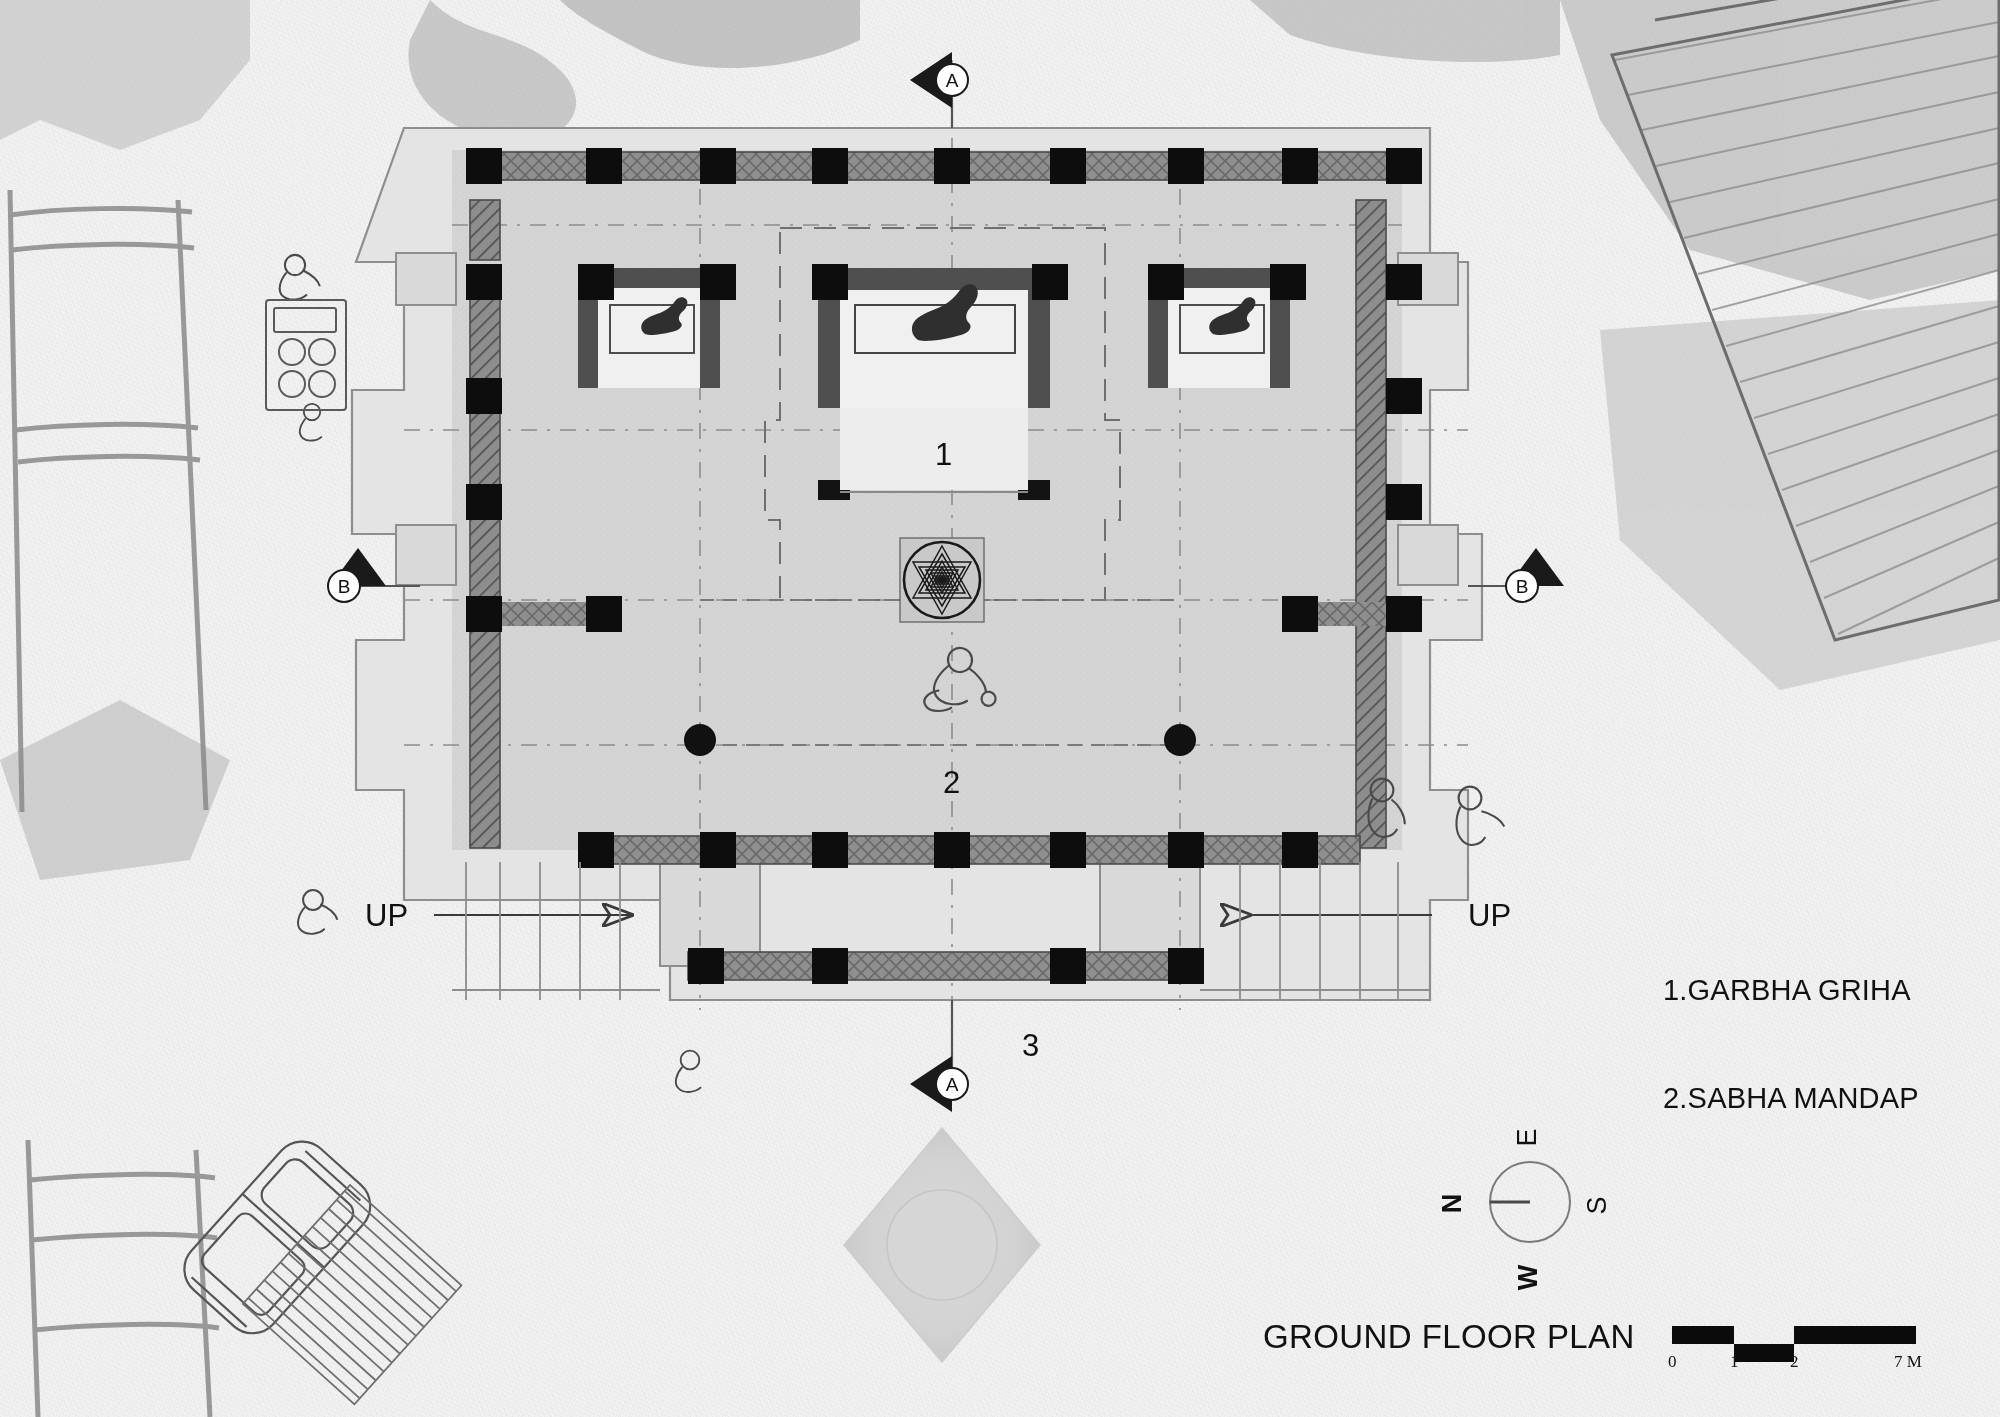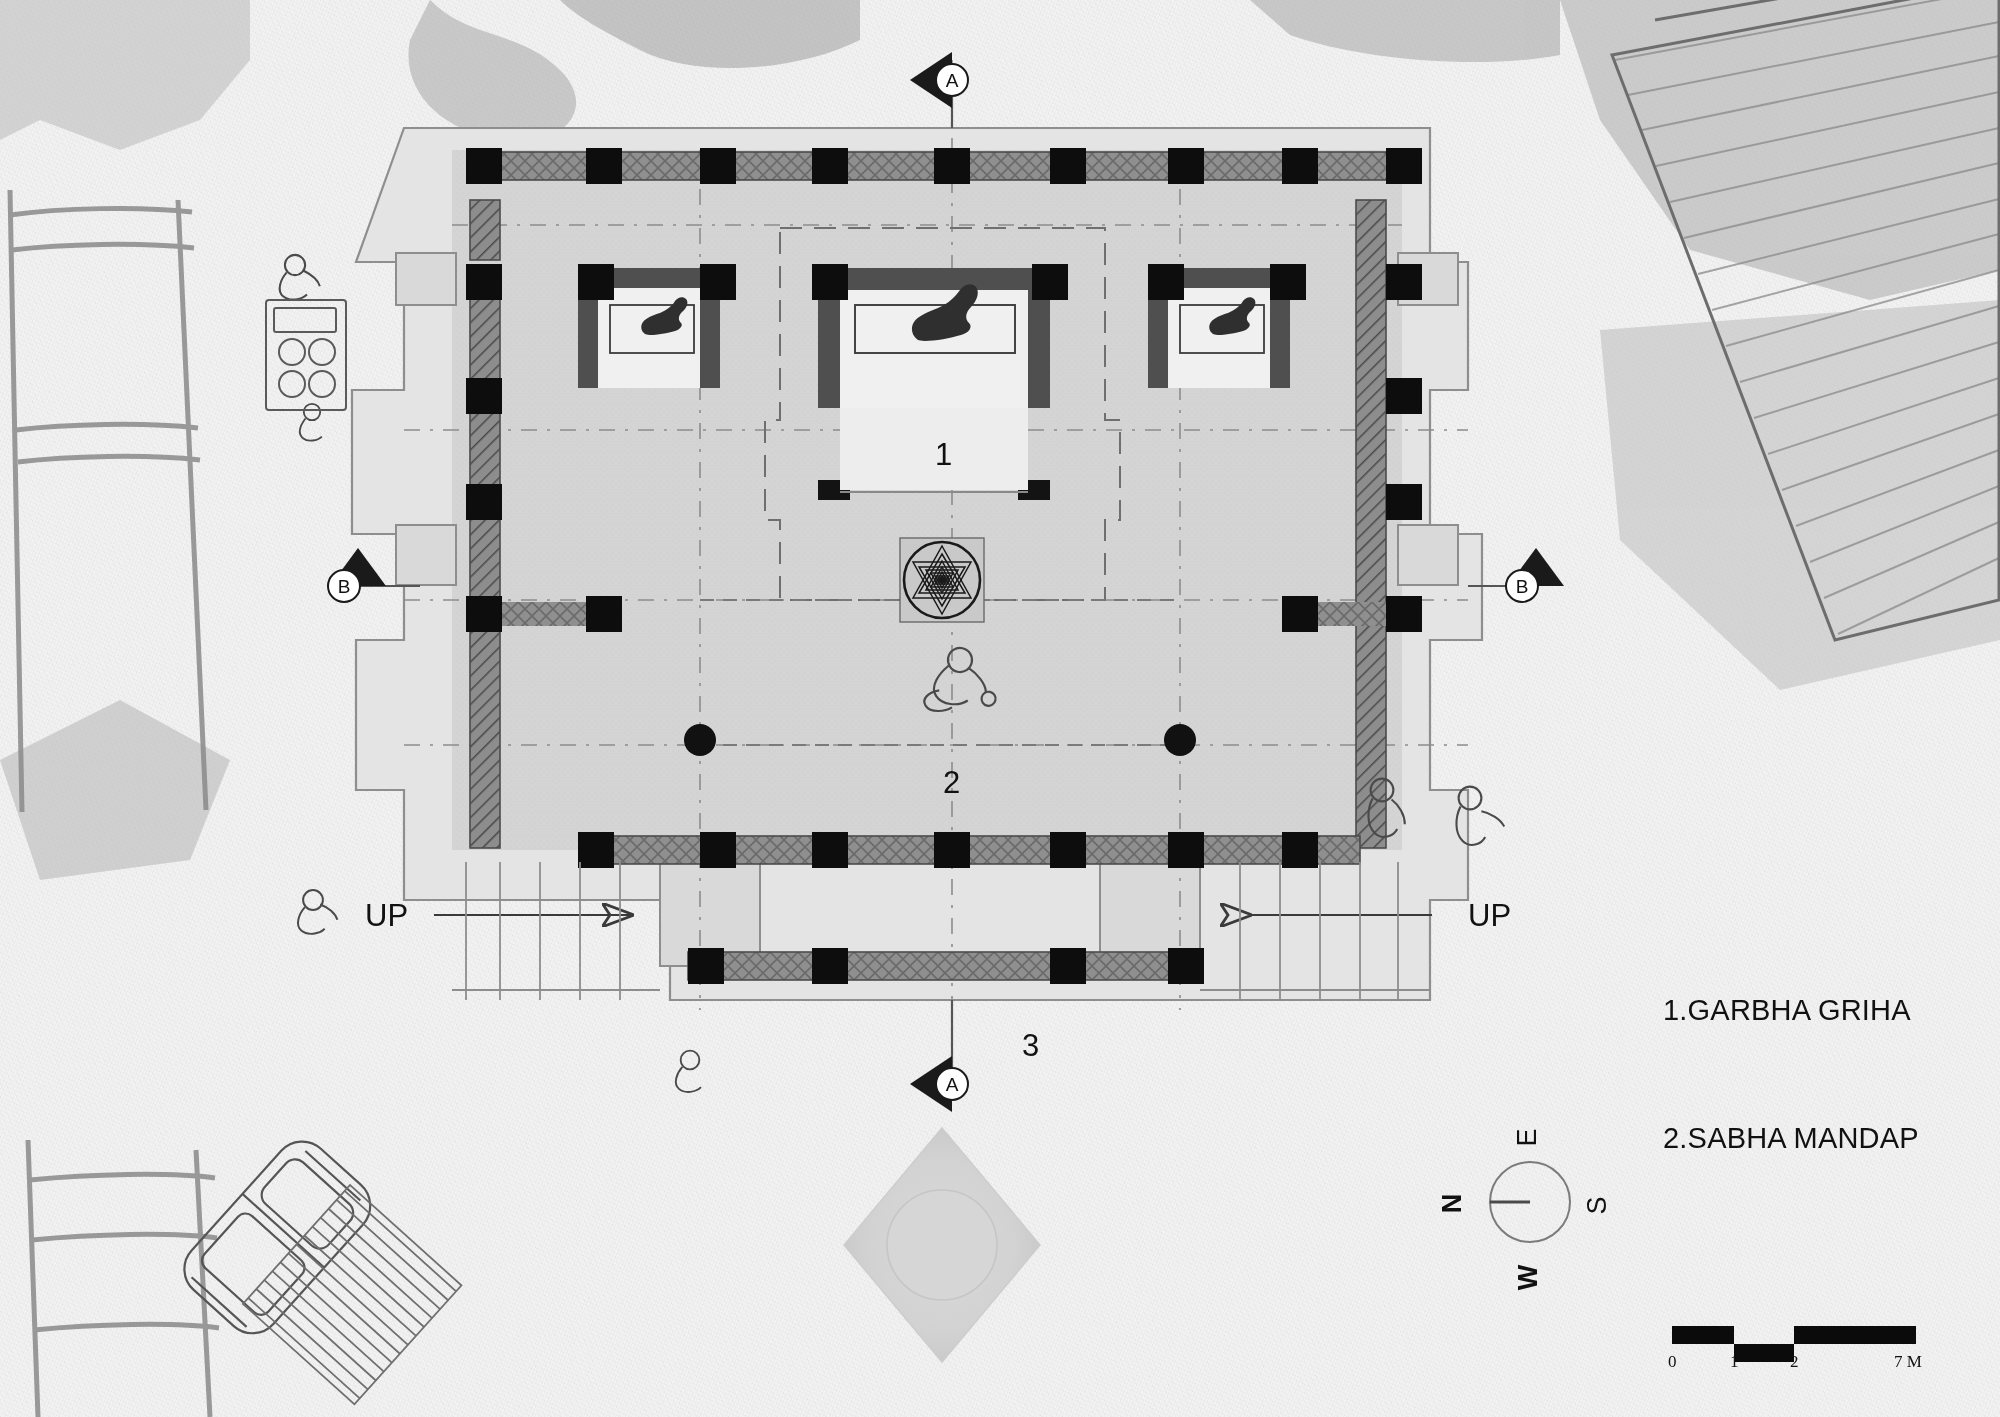--- a/index.html
+++ b/index.html
@@ -12,21 +12,21 @@
       repeating-linear-gradient(24deg, rgba(0,0,0,.018) 0 1px, rgba(255,255,255,0) 1px 4px),
       repeating-linear-gradient(68deg, rgba(0,0,0,.014) 0 1px, rgba(255,255,255,0) 1px 5px),
       #f2f2f2;
     overflow:hidden;
   }
   .svgl{position:absolute;left:0;top:0;width:2000px;height:1417px;}
 
   
   .txt{position:absolute;color:#111;white-space:pre;font-family:Liberation Sans, sans-serif;}
   .legend{left:1663px;top:900px;font-size:29px;line-height:36px;letter-spacing:.2px;}
-  .legend div{white-space:pre;margin-top:20px;}
+  .legend div{white-space:pre;}
   .gfp{left:1263px;top:1318px;font-size:33px;letter-spacing:.4px;}
   .up-l{left:365px;top:898px;font-size:31px;}
   .up-r{left:1468px;top:898px;font-size:31px;}
   .num{font-size:31px;color:#111;position:absolute;}
   .n1{left:935px;top:437px;}
   .n2{left:943px;top:765px;}
   .n3{left:1022px;top:1028px;}
   .sc-num{position:absolute;font-size:17px;color:#111;font-family:"Liberation Serif",serif;}
   .sc-m{position:absolute;font-size:17px;color:#111;font-family:"Liberation Serif",serif;}
   .cmp{position:absolute;font-size:27px;font-weight:bold;color:#111;}
@@ -429,20 +429,21 @@
       <rect x="1734" y="1344" width="60" height="18" fill="#0b0b0b"></rect>
       <rect x="1794" y="1326" width="122" height="18" fill="#0b0b0b"></rect>
     </g>
   </svg>
 
   <div class="txt legend">
     <div>1.GARBHA GRIHA</div>
     <div>2.SABHA MANDAP</div>
   </div>
 
+  <div class="txt gfp">GROUND FLOOR PLAN</div>
 
   <div class="txt up-l">UP</div>
   <div class="txt up-r">UP</div>
 
   <div class="num n1">1</div>
   <div class="num n2">2</div>
   <div class="num n3">3</div>
 
   <div class="cmp" style="left:1443px;top:1188px;transform:rotate(-90deg);">N</div>
   <div class="cmp" style="left:1518px;top:1122px;transform:rotate(-90deg);font-weight:normal;">E</div>

